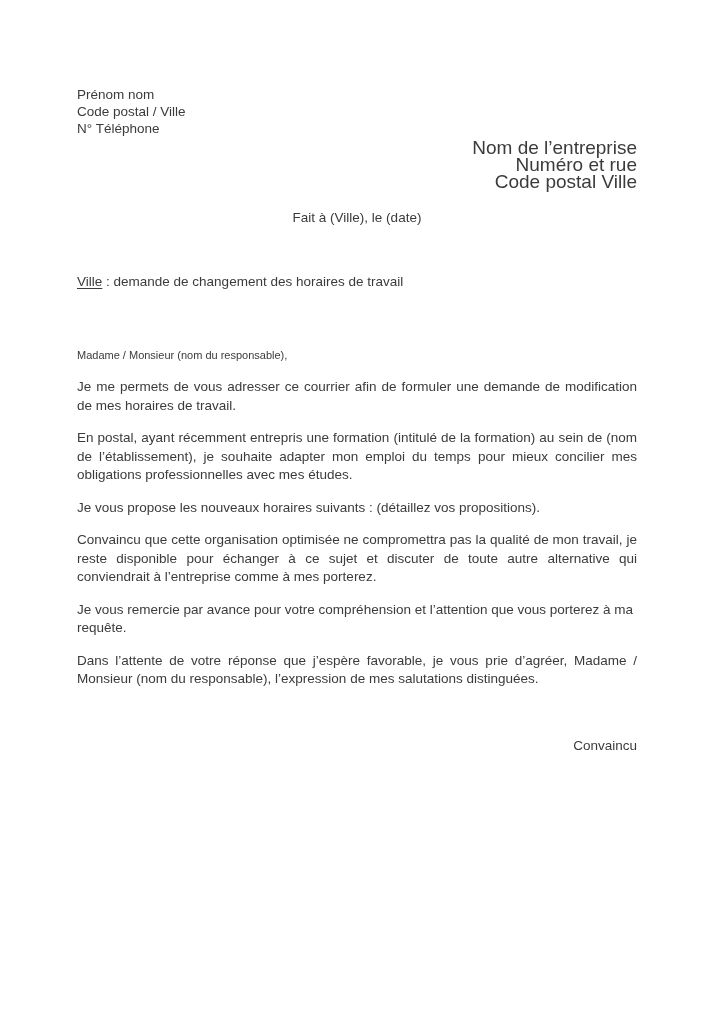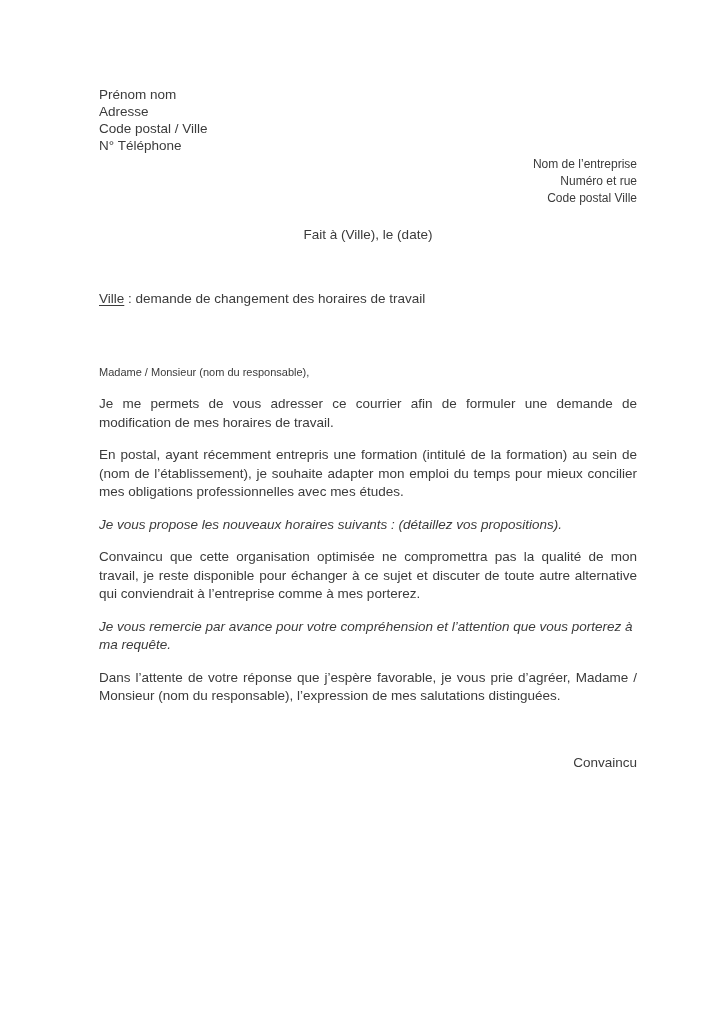--- a/index.html
+++ b/index.html
@@ -8,60 +8,59 @@
     width: 724px;
     height: 1024px;
     font-family: "Liberation Sans", "DejaVu Sans", sans-serif;
     color: #3b3b3b;
     overflow: hidden;
   }
   .page {
     width: 724px;
     height: 1024px;
     background: #ffffff;
-    padding: 86px 87px 40px 99px;
+    padding: 86px 87px 40px 77px;
   }
   .sender-block { font-size: 13.5px; line-height: 17px; }
   .recipient-block {
-    font-size: 12px; line-height: 17px;
+    font-size: 19px; line-height: 17px;
     text-align: right; margin-top: 2px;
   }
   .date-line {
     font-size: 13.5px; line-height: 17px;
     text-align: center; margin-top: 19px;
   }
   .subject-line {
     font-size: 13.5px; line-height: 18px;
     margin-top: 47px;
   }
   .subject-line .subject-label { text-decoration: underline; text-underline-offset: 2px; }
   .salutation {
     font-size: 11px; line-height: 18px;
     margin-top: 55px;
   }
   .body-paragraph {
     font-size: 13.5px; line-height: 18.5px;
     text-align: justify;
     margin-top: 14px;
   }
-  .body-paragraph.single { text-align: left; font-style: italic; }
+  .body-paragraph.single { text-align: left; }
   .signature-line {
     font-size: 13.5px; line-height: 18px;
     text-align: right;
     margin-top: 48px;
   }
 </style>
 </head>
 <body>
 
 <div class="page">
 
   <div class="sender-block">
     <div>Prénom nom</div>
-    <div>Adresse</div>
     <div>Code postal / Ville</div>
     <div>N° Téléphone</div>
   </div>
 
   <div class="recipient-block">
     <div>Nom de l’entreprise</div>
     <div>Numéro et rue</div>
     <div>Code postal Ville</div>
   </div>
 

